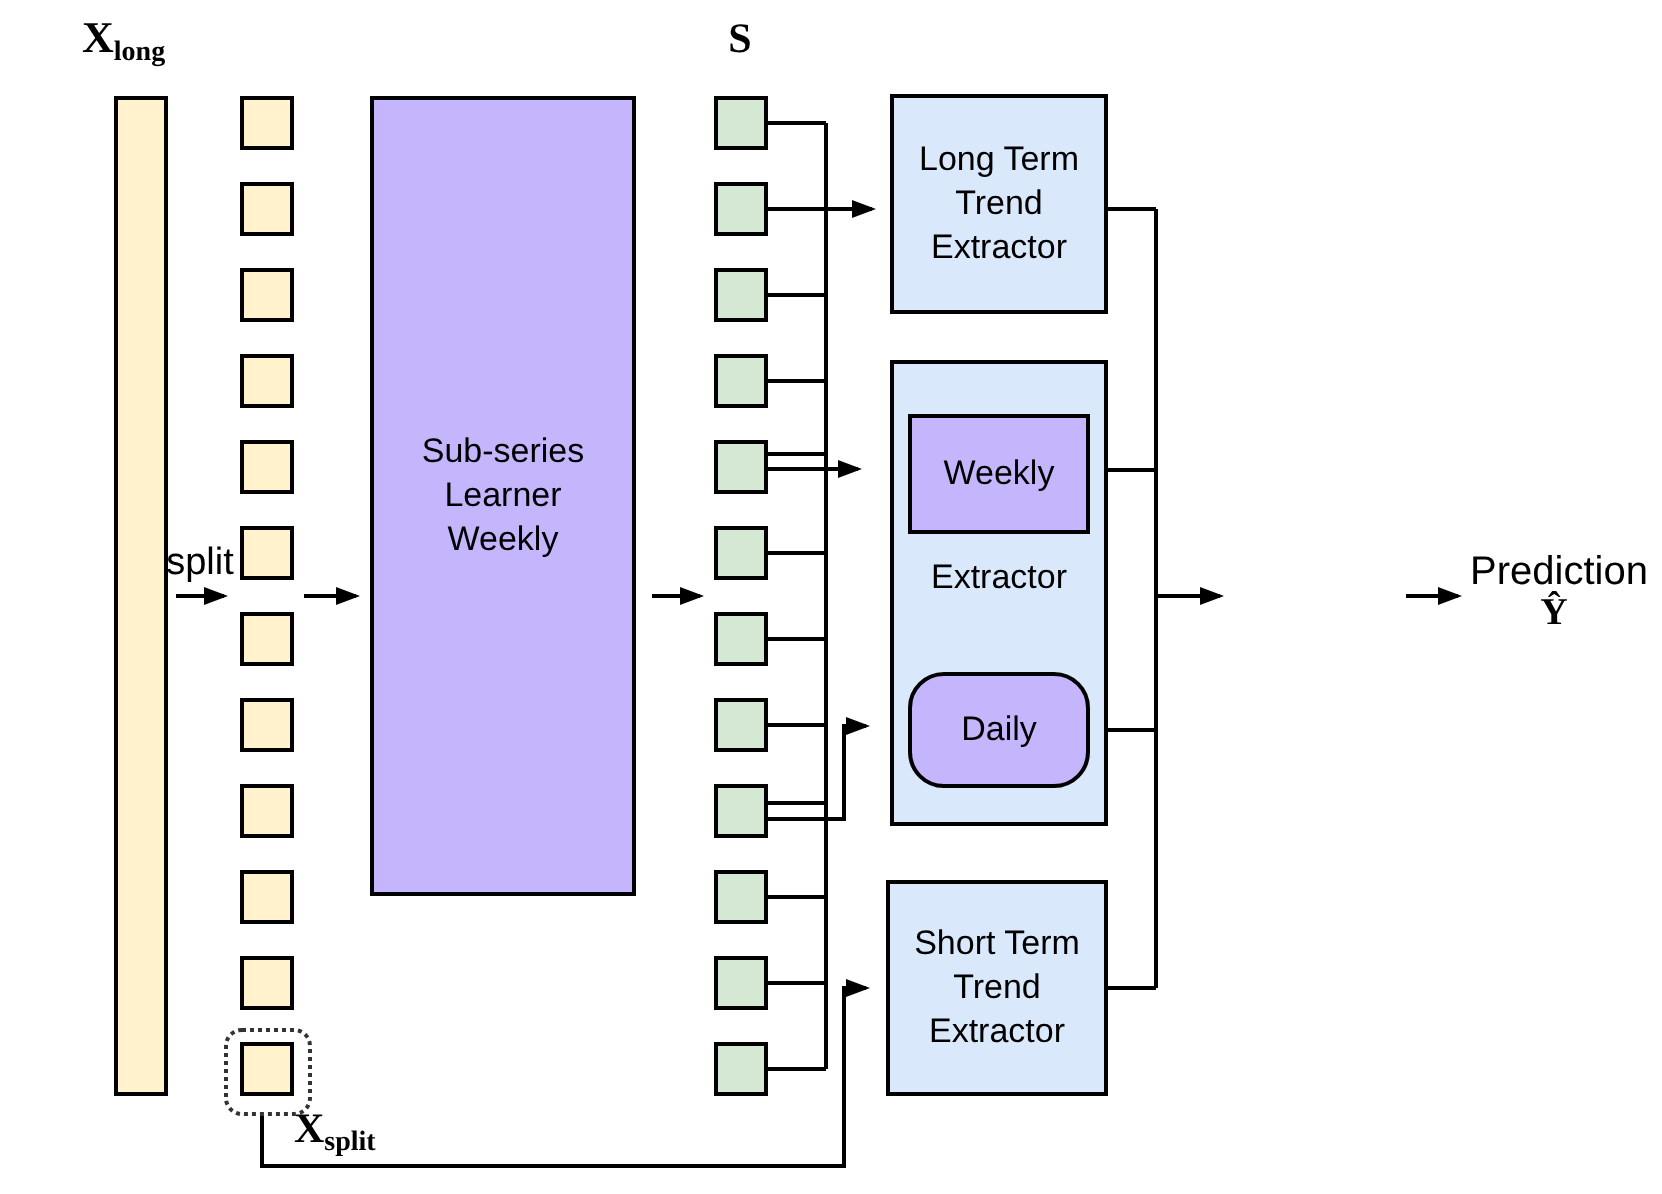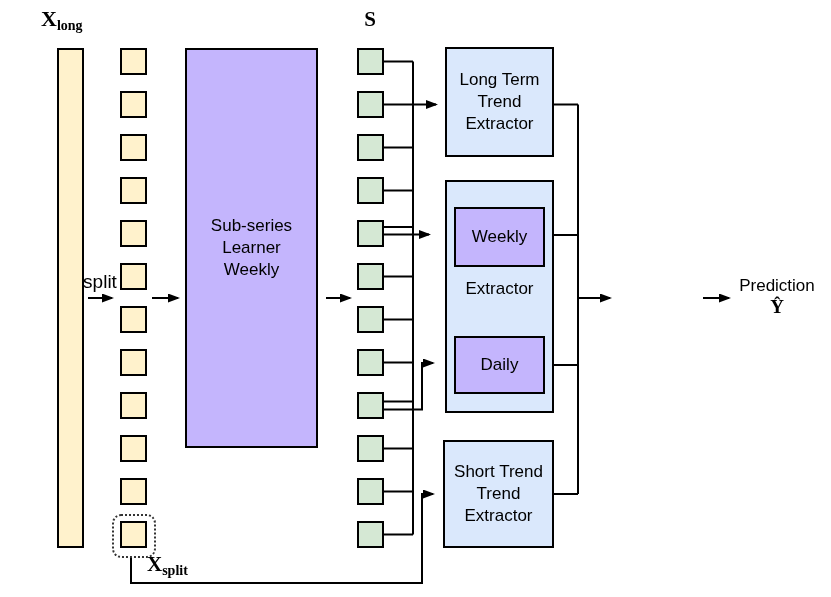--- a/index.html
+++ b/index.html
@@ -56,21 +56,21 @@
     border-radius: 9px;
     background: transparent;
   }
   .inner-abs { position: absolute; box-sizing: border-box; }
   .connectors { position: absolute; left: 0; top: 0; pointer-events: none; }
   .pred-block {
     position: absolute;
     left: 735px; top: 276px; width: 84px;
     text-align: center;
   }
-  .pred-line1 { font-size: 17px; line-height: 20px; }
+  .pred-line1 { font-size: 20px; line-height: 20px; }
   .pred-line2 { font-family: "Liberation Serif", serif; font-weight: bold; font-size: 19px; line-height: 22px; }
 </style>
 </head>
 <body>
 
 <div id="canvas">
 
   <div class="mathlabel" style="left:41px; top:6px;"><span class="mbase">X</span><sub class="msub">long</sub></div>
 
   <div class="mathlabel" style="left:352px; top:7px; width:36px; text-align:center; font-size:21px;"><span>S</span></div>
@@ -95,27 +95,27 @@
     <div>Extractor</div>
   </div>
 
   <div class="box blue" style="left:445px; top:180px; width:109px; height:233px; justify-content:flex-start;">
     <div class="box white inner-abs" style="left:7px; top:25px; width:91px; height:60px;">
       <div>Weekly</div>
     </div>
     <div class="inner-abs" style="left:0; top:96px; width:105px; text-align:center;">
       <div>Extractor</div>
     </div>
-    <div class="box white inner-abs" style="left:7px; top:154px; width:91px; height:58px;">
+    <div class="box white inner-abs" style="left:7px; top:154px; width:91px; height:58px;border-radius:18px;">
       <div>Daily</div>
     </div>
   </div>
 
   <div class="box blue" style="left:443px; top:440px; width:111px; height:108px;">
-    <div>Short Trend</div>
+    <div>Short Term</div>
     <div>Trend</div>
     <div>Extractor</div>
   </div>
 
 
   <div class="pred-block">
     <div class="pred-line1">Prediction</div>
     <div class="pred-line2">Ŷ</div>
   </div>
 

